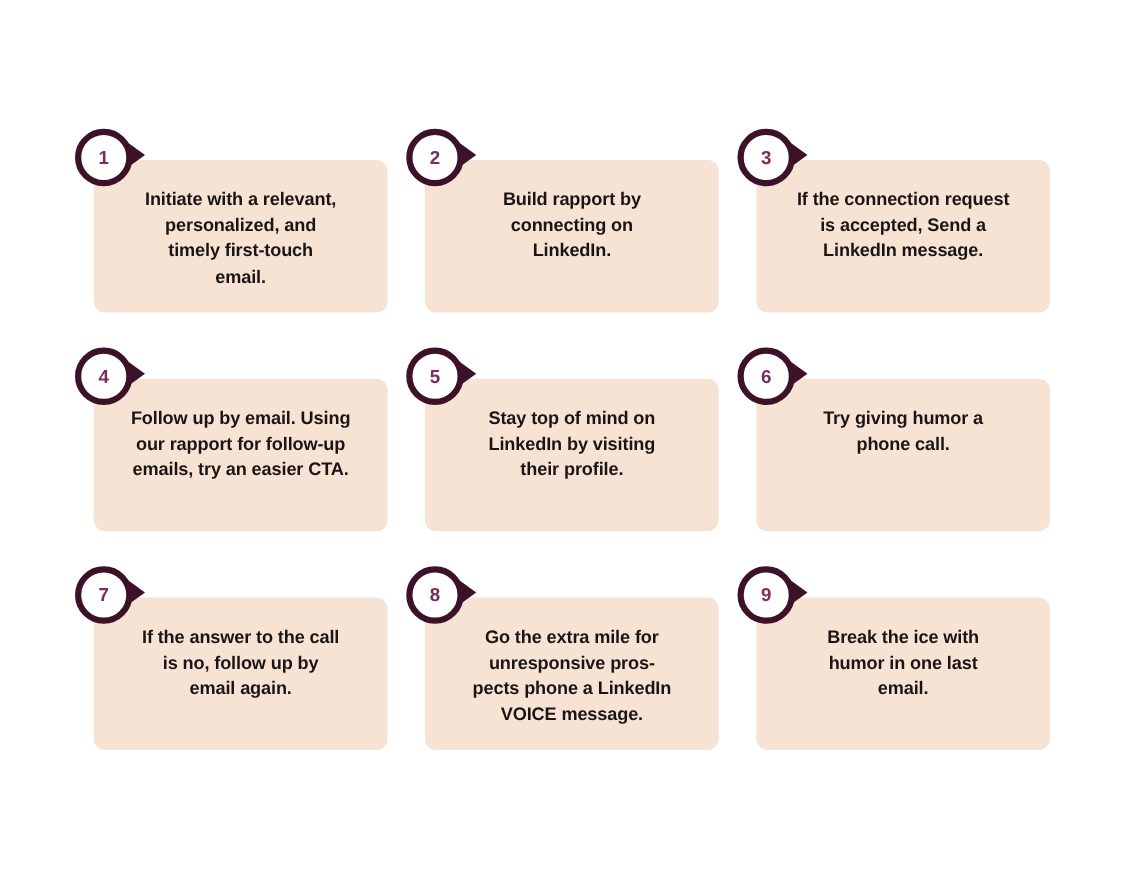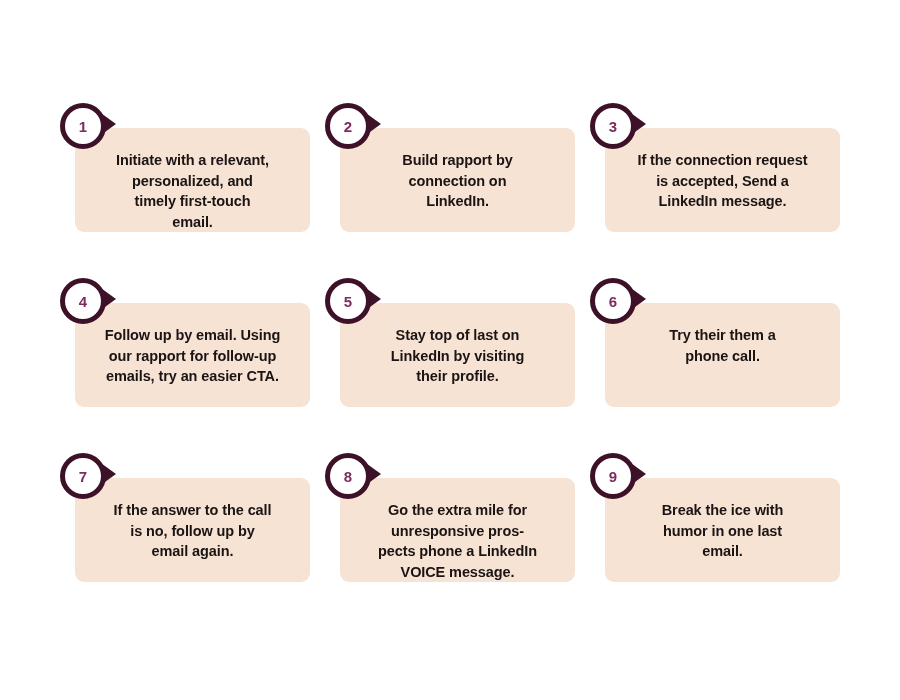--- a/index.html
+++ b/index.html
@@ -39,21 +39,21 @@
     position: relative;
     width: 235px;
     height: 122px;
   }
 
   .card {
     position: absolute;
     left: 0;
     top: 25px;
     width: 235px;
-    height: 104px;
+    height: 122px;
     background: #F7E3D4;
     border-radius: 9px;
     box-sizing: border-box;
     display: flex;
     align-items: flex-start;
     justify-content: center;
     padding: 22px 12px 10px 12px;
   }
 
   .card-text {
@@ -115,21 +115,21 @@
           <path d="M 38 8 L 56 21 L 38 34 Z" fill="#3D1228"></path>
           <circle cx="23" cy="23" r="20.5" fill="#ffffff" stroke="#3D1228" stroke-width="5"></circle>
         </svg>
         <div class="badge-number">1</div>
       </div>
     </div>
 
     <div class="step">
       <div class="card">
         <div class="card-text">Build rapport by
-connection on
+connecting on
 LinkedIn.</div>
       </div>
       <div class="badge">
         <svg viewBox="0 0 60 46">
           <path d="M 38 8 L 56 21 L 38 34 Z" fill="#3D1228"></path>
           <circle cx="23" cy="23" r="20.5" fill="#ffffff" stroke="#3D1228" stroke-width="5"></circle>
         </svg>
         <div class="badge-number">2</div>
       </div>
     </div>
@@ -159,36 +159,36 @@
         <svg viewBox="0 0 60 46">
           <path d="M 38 8 L 56 21 L 38 34 Z" fill="#3D1228"></path>
           <circle cx="23" cy="23" r="20.5" fill="#ffffff" stroke="#3D1228" stroke-width="5"></circle>
         </svg>
         <div class="badge-number">4</div>
       </div>
     </div>
 
     <div class="step">
       <div class="card">
-        <div class="card-text">Stay top of last on
+        <div class="card-text">Stay top of mind on
 LinkedIn by visiting
 their profile.</div>
       </div>
       <div class="badge">
         <svg viewBox="0 0 60 46">
           <path d="M 38 8 L 56 21 L 38 34 Z" fill="#3D1228"></path>
           <circle cx="23" cy="23" r="20.5" fill="#ffffff" stroke="#3D1228" stroke-width="5"></circle>
         </svg>
         <div class="badge-number">5</div>
       </div>
     </div>
 
     <div class="step">
       <div class="card">
-        <div class="card-text">Try their them a
+        <div class="card-text">Try giving humor a
 phone call.</div>
       </div>
       <div class="badge">
         <svg viewBox="0 0 60 46">
           <path d="M 38 8 L 56 21 L 38 34 Z" fill="#3D1228"></path>
           <circle cx="23" cy="23" r="20.5" fill="#ffffff" stroke="#3D1228" stroke-width="5"></circle>
         </svg>
         <div class="badge-number">6</div>
       </div>
     </div>

